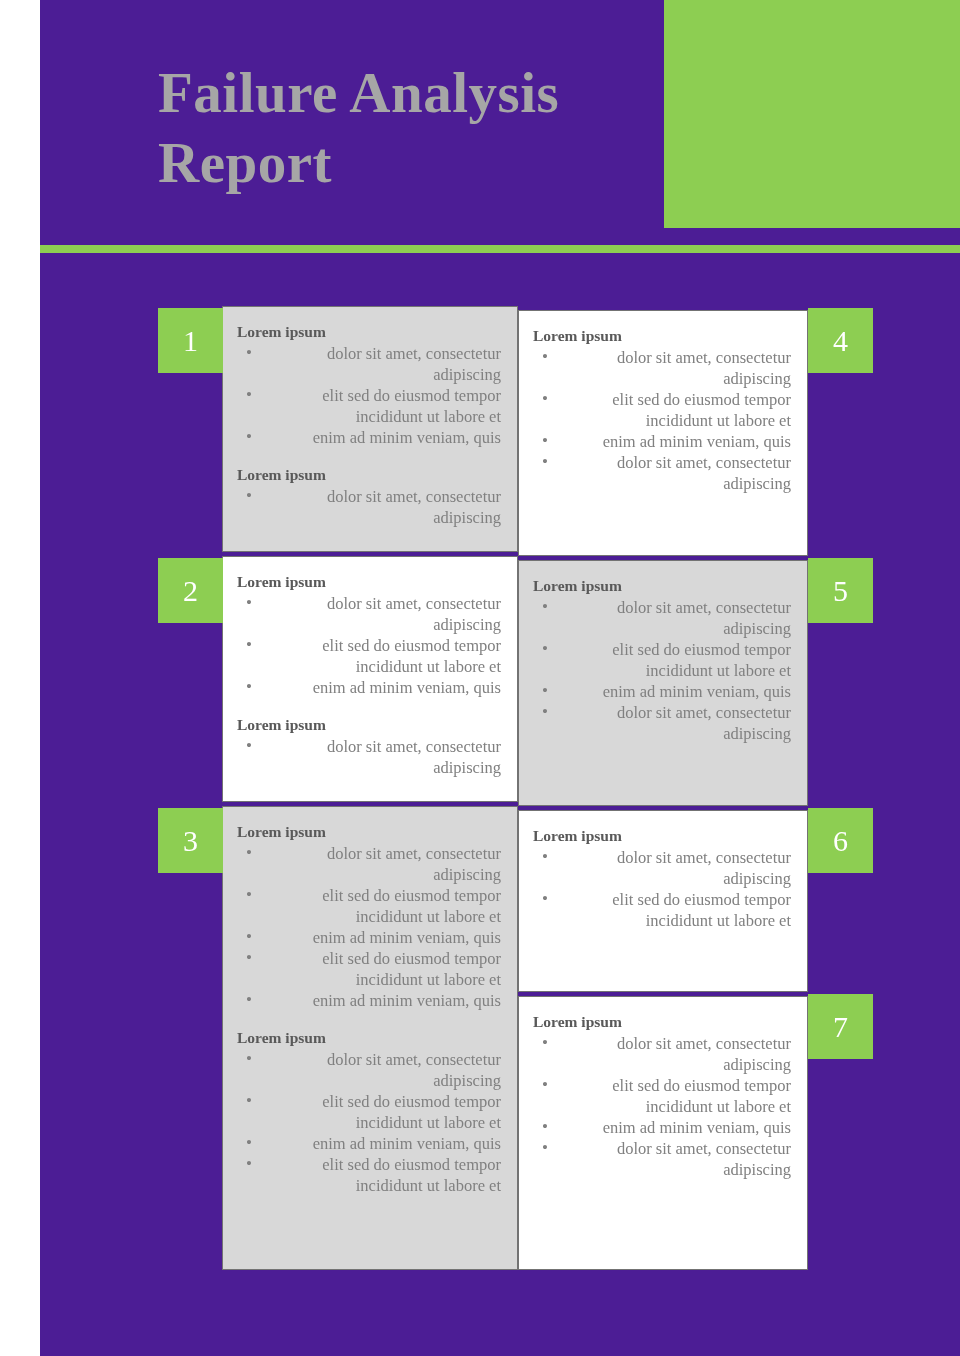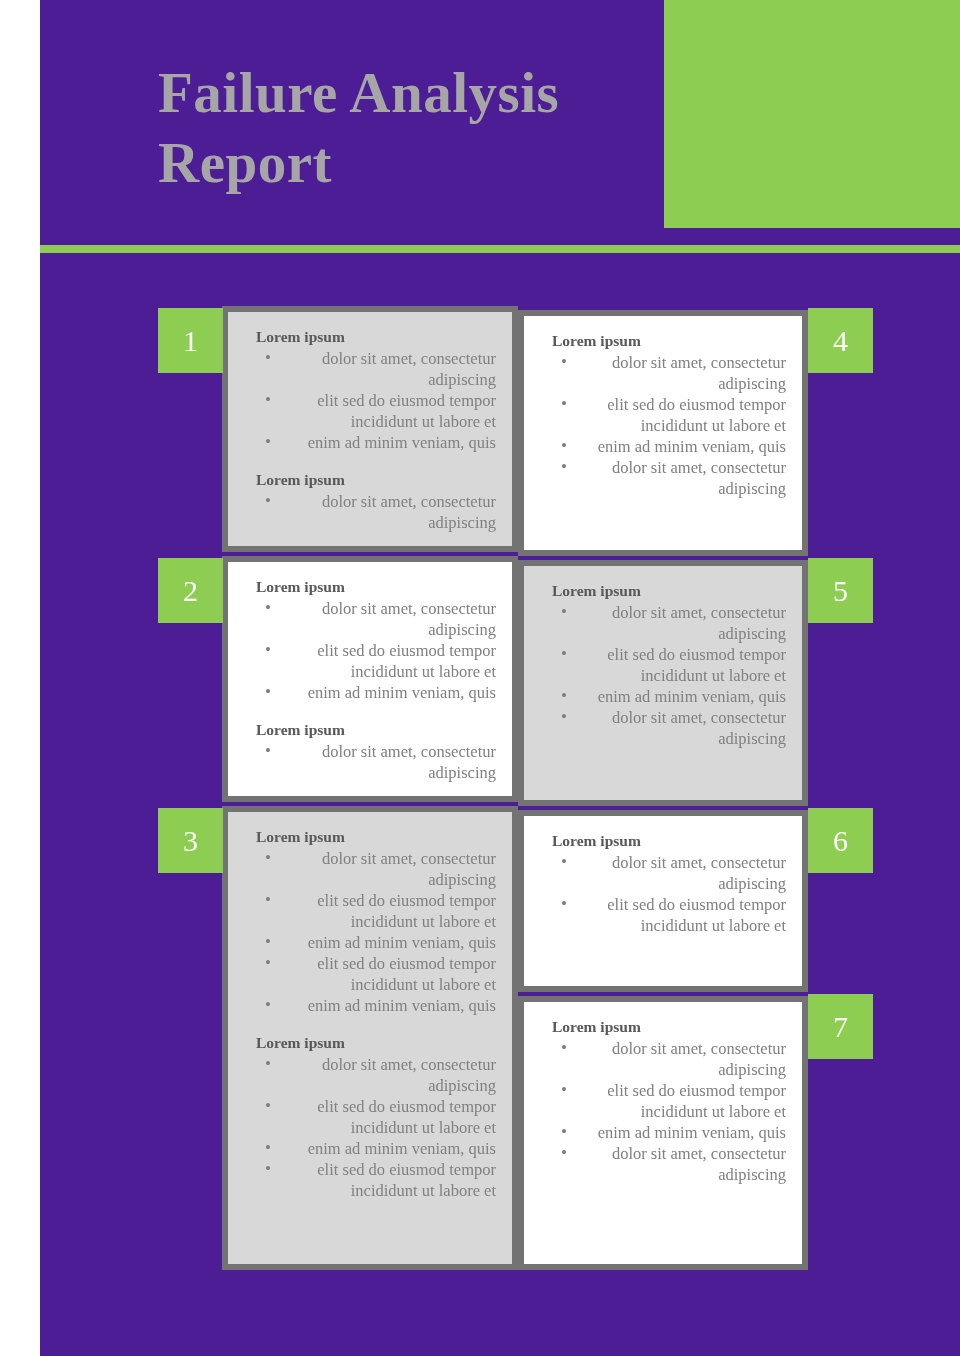--- a/index.html
+++ b/index.html
@@ -66,22 +66,22 @@
     left: 0;
     width: 960px;
     height: 970px;
   }
 
   .col-left  { position: absolute; left: 182px; width: 296px; }
   .col-right { position: absolute; left: 478px; width: 290px; }
 
   .card {
     position: absolute;
-    border: 6px solid #737373;
-    padding: 14px 16px 10px 28px;
+    border: 1px solid #737373;
+    padding: 14px 16px 10px 14px;
   }
   .card.gray  { background: #d8d8d8; }
   .card.white { background: #ffffff; }
 
   .badge {
     position: absolute;
     width: 65px;
     height: 65px;
     background: #8dce52;
     color: #ffffff;

